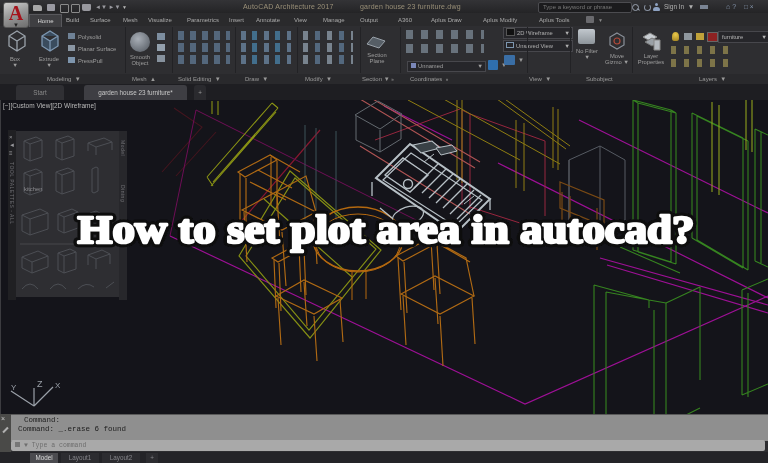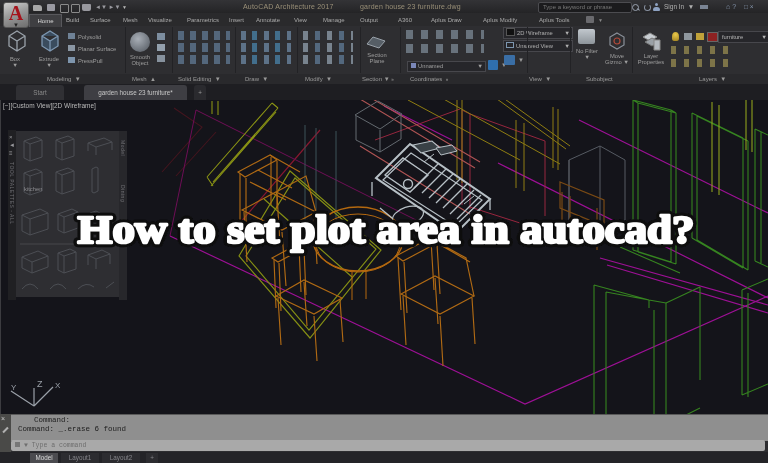--- a/index.html
+++ b/index.html
@@ -388,21 +388,21 @@
   <svg class="abs" id="headsvg" width="768" height="80" viewBox="0 0 768 80">
     <defs>
         <filter id="softb" x="-5%" y="-20%" width="110%" height="140%">
           <feGaussianBlur stdDeviation="0.55"></feGaussianBlur>
         </filter>
       </defs>
     <text x="386" y="53" text-anchor="middle" textLength="617" lengthAdjust="spacingAndGlyphs" font-family="Liberation Serif,serif" font-weight="bold" font-size="41" stroke="#0d0d0d" stroke-width="8.6" stroke-linejoin="round" fill="#0d0d0d" filter="url(#softb)">How to set plot area in autocad?</text>
     <text x="386" y="53" text-anchor="middle" textLength="617" lengthAdjust="spacingAndGlyphs" font-family="Liberation Serif,serif" font-weight="bold" font-size="41" stroke="#ffffff" stroke-width="2.6" stroke-linejoin="round" fill="#ffffff">How to set plot area in autocad?</text>
   </svg>
 
-  <div class="abs cmdtext" style="left:34px;top:416px;">Command:</div>
+  <div class="abs cmdtext" style="left:24px;top:416px;">Command:</div>
   <div class="abs cmdtext" style="left:18px;top:425px;">Command: _.erase 6 found</div>
   <div class="abs" style="left:15px;top:442px;font-size:6.5px;color:#6e6e6e;font-family:'Liberation Mono',monospace;"><span style="display:inline-block;width:5px;height:5px;background:#777;"></span> ▼  Type a command</div>
   <div class="abs" style="left:1px;top:415px;color:#c8c8c8;font-size:7px;">×</div>
   <div class="abs" style="left:2px;top:429px;width:7px;height:2px;background:#b0b0b0;transform:rotate(-45deg);"></div>
 
   <div class="abs btab" style="left:30px;width:28px;background:#4b4b4f;color:#dcdcdc;">Model</div>
   <div class="abs btab" style="left:61px;width:38px;background:#2c2c30;color:#85858a;">Layout1</div>
   <div class="abs btab" style="left:102px;width:38px;background:#2c2c30;color:#85858a;">Layout2</div>
   <div class="abs btab" style="left:146px;width:12px;background:#2c2c30;color:#85858a;">+</div>
 </div>

